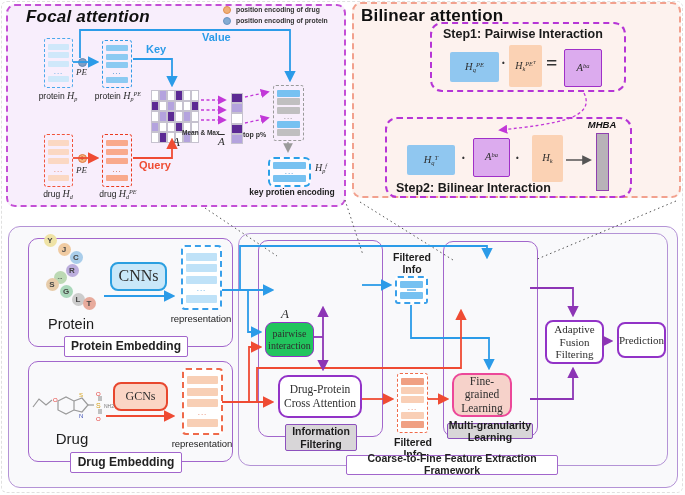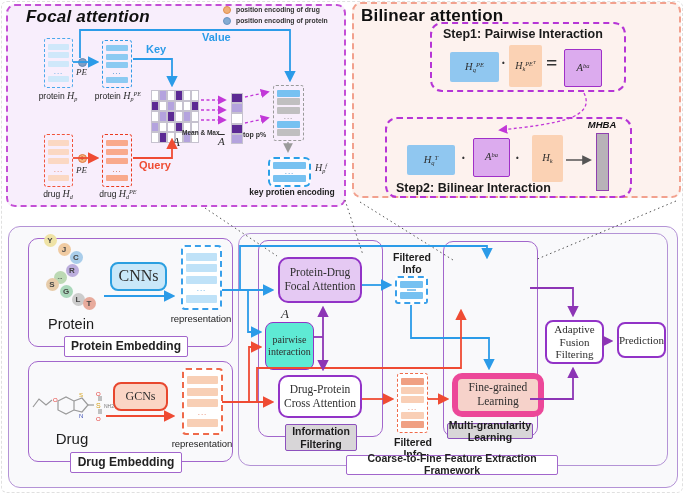--- a/index.html
+++ b/index.html
@@ -227,25 +227,22 @@
       <div class="bar" style="background: rgb(248, 207, 181); height: 8px;"></div>
     </div>
   <div class="a" style="left:169px;top:438px;width:66px;text-align:center;font-size:9.5px;color:#222;">representation</div>
   <div class="a whitelab" style="left:70px;top:452px;width:112px;height:21px;">
     <span>Drug Embedding</span>
   </div>
 
   <div class="a" style="left:238px;top:233px;width:430px;height:233px;border:1.6px solid #b493d6;border-radius:12px;"></div>
 
   <div class="a" style="left:258px;top:240px;width:125px;height:197px;border:1.6px solid #a266cc;border-radius:10px;"></div>
-  <div class="a serifbox" style="left:278px;top:257px;width:84px;height:46px;background:#e5c9f3;border:2px solid #9233c7;">
-    <span style="font-size:11.5px;">Protein-Drug Focal Attention</span>
-  </div>
   <div class="a m" style="left:281px;top:306px;font-size:13px;">A</div>
-  <div class="a serifbox" style="left:265px;top:322px;width:49px;height:48px;background:#5eead4;border:1.5px solid #9233c7;border-radius:8px;">
+  <div class="a serifbox" style="left:265px;top:322px;width:49px;height:35px;background:#22c55e;border:1.5px solid #9233c7;border-radius:8px;">
     <span style="font-size:10px;">pairwise interaction</span>
   </div>
   <div class="a serifbox" style="left:278px;top:375px;width:84px;height:43px;background:#fff;border:2px solid #9233c7;">
     <span style="font-size:11.5px;">Drug-Protein Cross Attention</span>
   </div>
   <div class="a graylab" style="left:285px;top:424px;width:72px;height:27px;">
     <span>Information Filtering</span>
   </div>
 
   <div class="a small-center" style="left:387px;top:251px;width:50px;font:600 10.5px/1.15 'Liberation Sans',sans-serif;color:#1c1c1c;">Filtered Info</div>
@@ -259,21 +256,21 @@
       <div class="bar" style="background: rgb(240, 160, 131); height: 7px;"></div>
       <div class="bar" style="background: rgb(249, 207, 182); height: 7px;"></div>
       <div class="bar" style="background: rgb(249, 207, 182); height: 7px;"></div>
       <div class="dots" style="color: rgb(224, 112, 80);">...</div>
       <div class="bar" style="background: rgb(249, 207, 182); height: 7px;"></div>
       <div class="bar" style="background: rgb(240, 160, 131); height: 7px;"></div>
     </div>
   <div class="a small-center" style="left:389px;top:436px;width:48px;font:600 10.5px/1.15 'Liberation Sans',sans-serif;color:#1c1c1c;">Filtered Info</div>
 
   <div class="a" style="left:443px;top:241px;width:95px;height:196px;border:1.6px solid #a266cc;border-radius:10px;"></div>
-  <div class="a serifbox" style="left:452px;top:373px;width:92px;height:44px;background:#f6d2ca;border:6px solid #ec4899;">
+  <div class="a serifbox" style="left:452px;top:373px;width:60px;height:44px;background:#f6d2ca;border:2px solid #ec4899;">
     <span style="font-size:11.5px;">Fine-grained Learning</span>
   </div>
   <div class="a graylab" style="left:447px;top:423px;width:86px;height:16px;">
     <span>Multi-granularity Learning</span>
   </div>
 
   <div class="a serifbox" style="left:545px;top:320px;width:59px;height:44px;background:#fff;border:2px solid #9233c7;border-radius:8px;">
     <span style="font-size:11px;">Adaptive Fusion Filtering</span>
   </div>
   <div class="a serifbox" style="left:617px;top:322px;width:49px;height:36px;background:#fff;border:2px solid #9233c7;border-radius:8px;">

